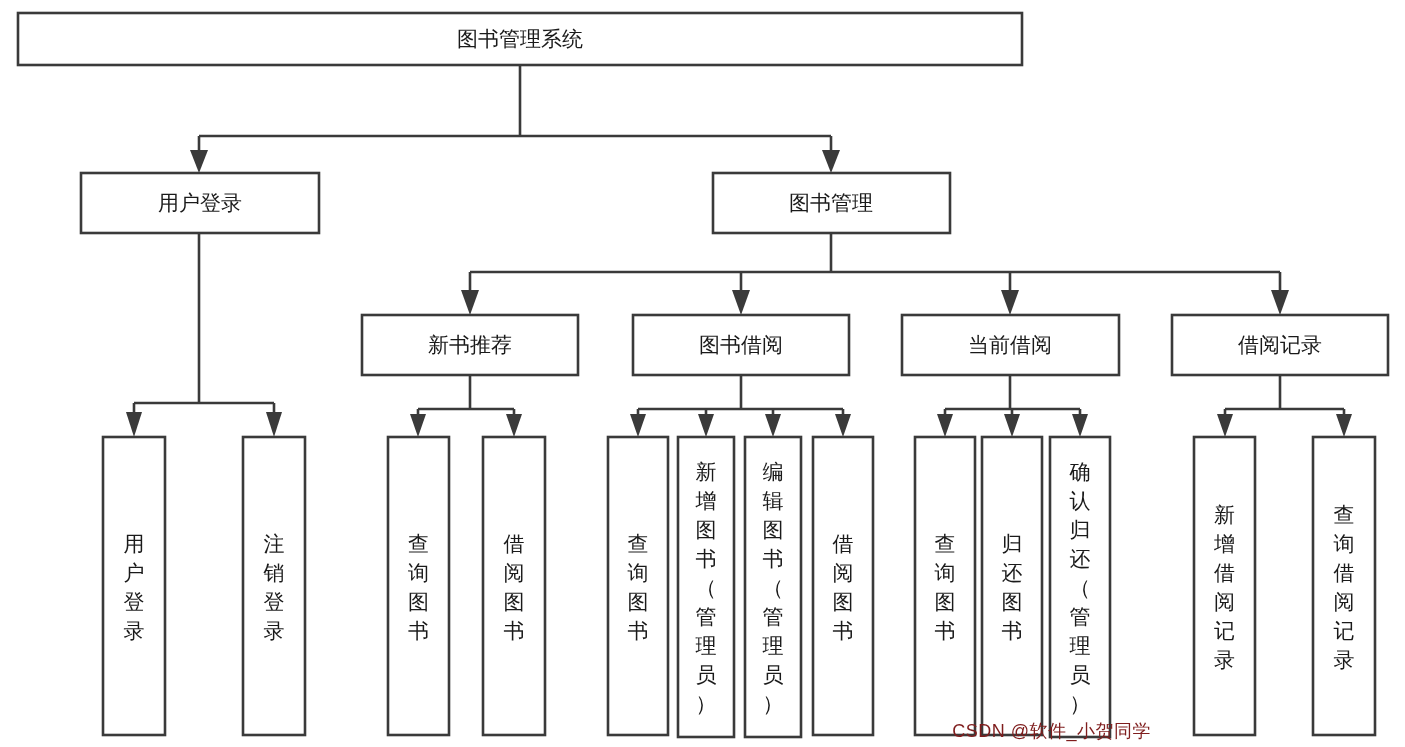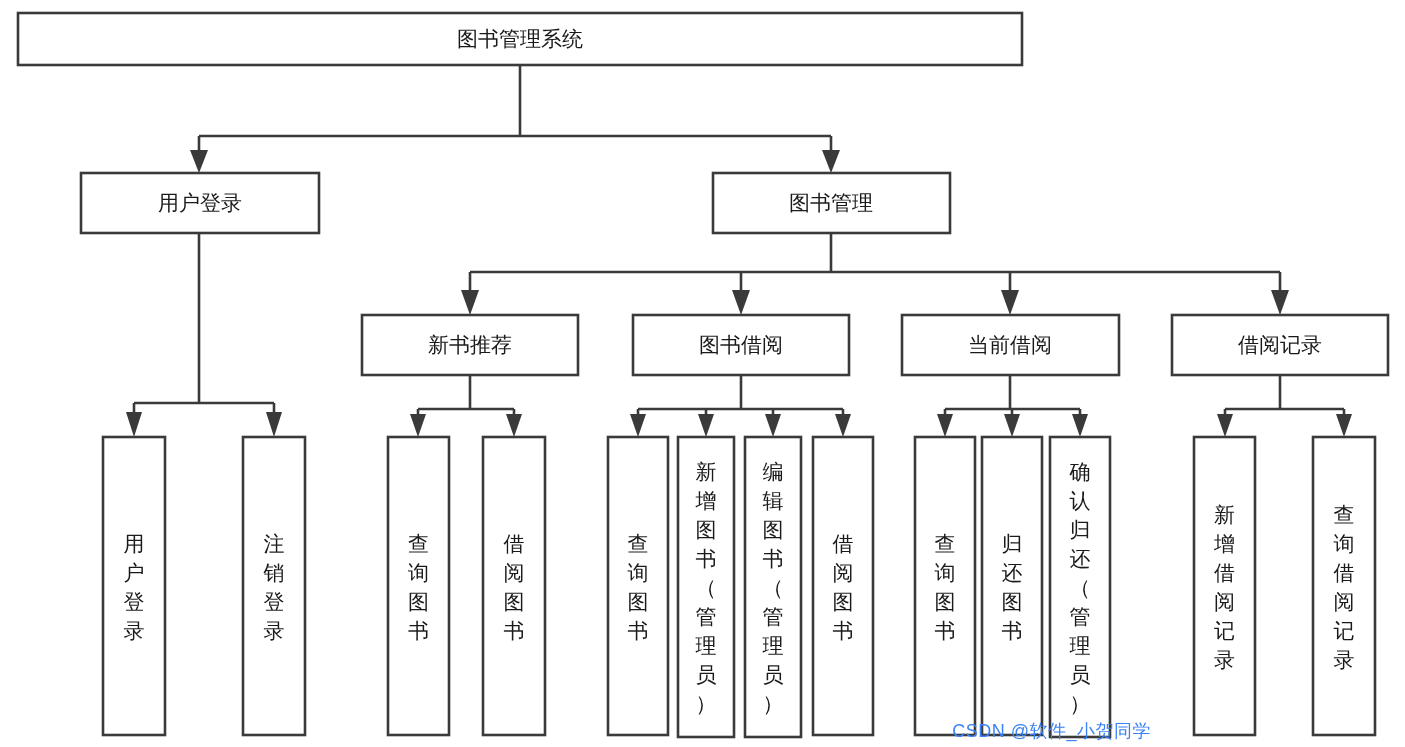--- a/index.html
+++ b/index.html
@@ -52,21 +52,21 @@
     font-size: 21px;
     fill: #1a1a1a;
     text-anchor: middle;
   }
   .watermark-text {
     position: absolute;
     right: 8px;
     bottom: 4px;
     font-family: "Liberation Sans", "DejaVu Sans", sans-serif;
     font-size: 18px;
-    color: #3b82f6;
+    color: #7f1d1d;
     white-space: nowrap;
     letter-spacing: 0.5px;
     user-select: none;
   }
 </style>
 </head>
 <body>
 
 <div id="diagram-root">
 

